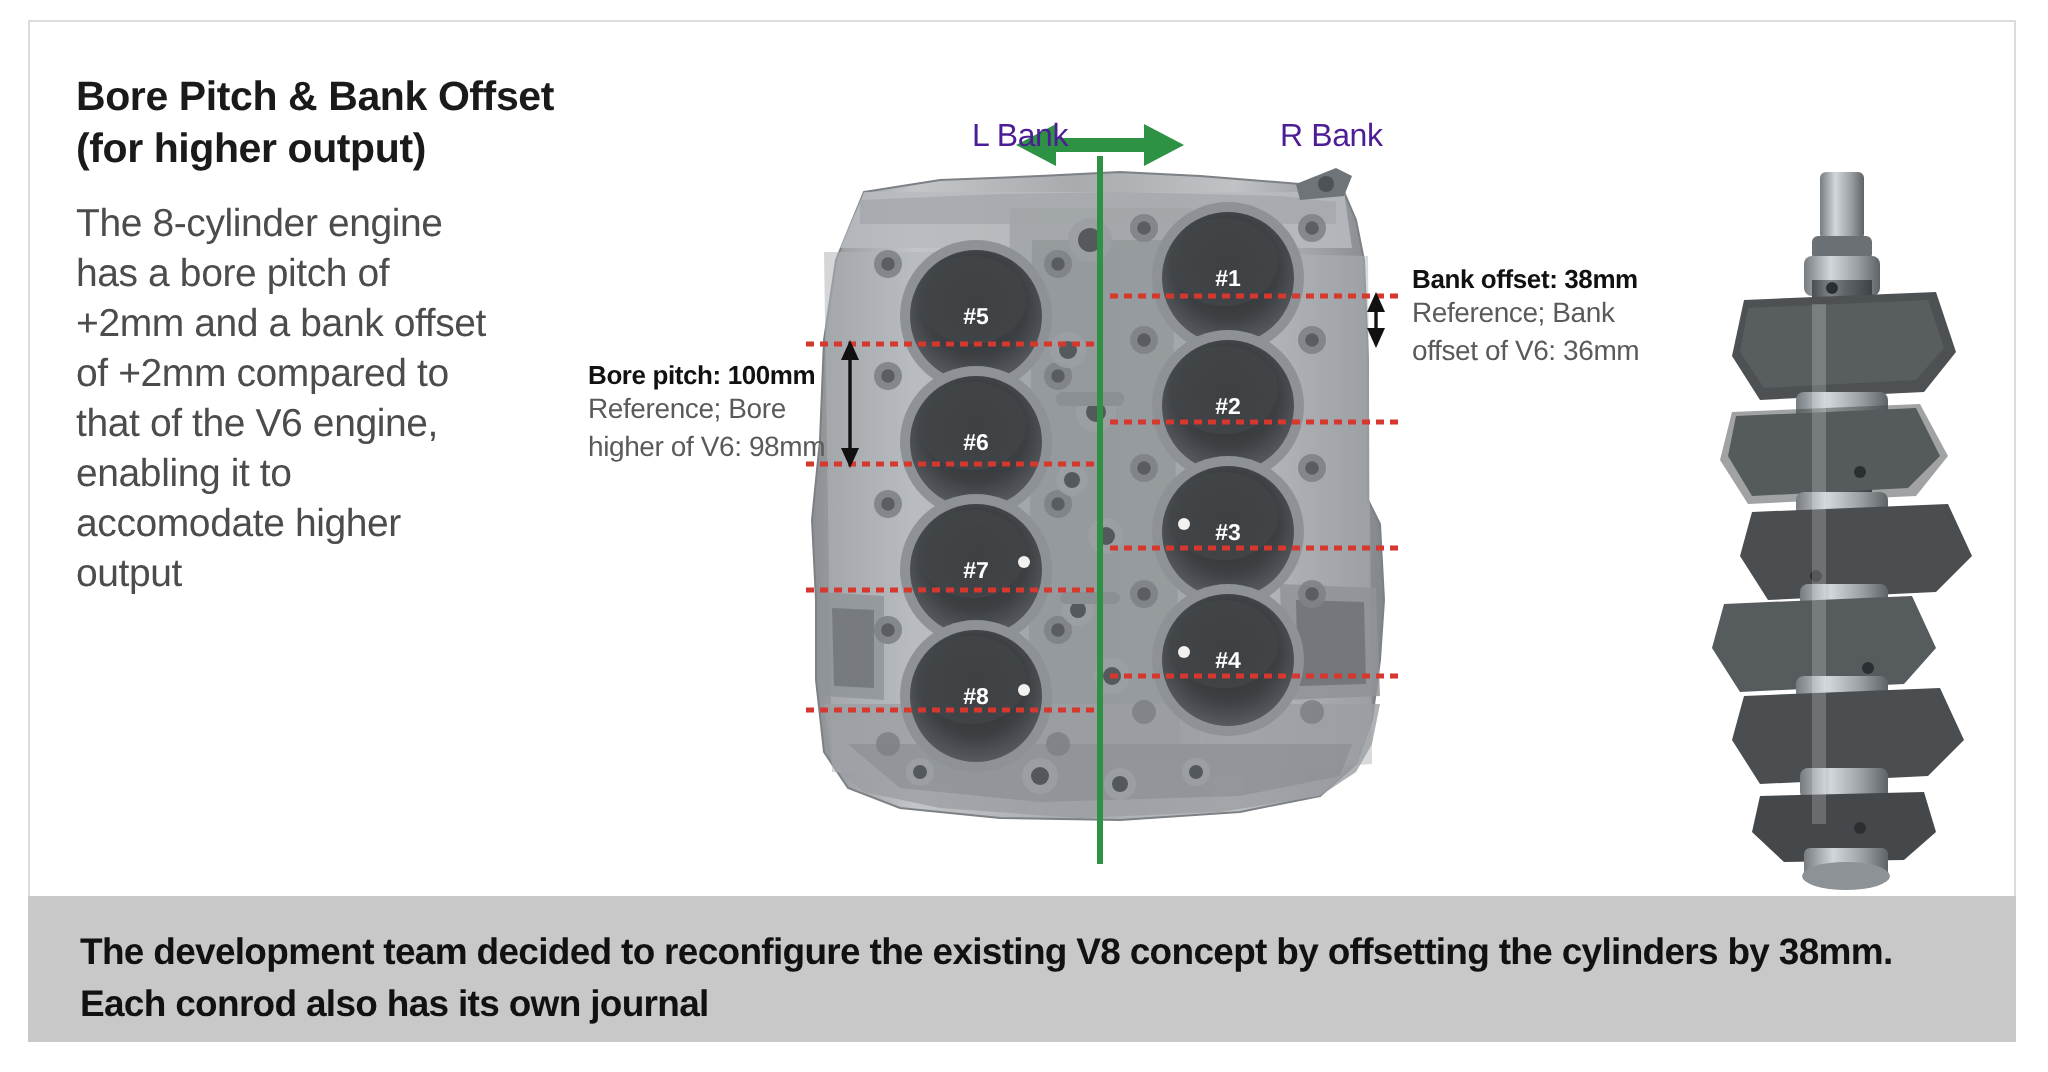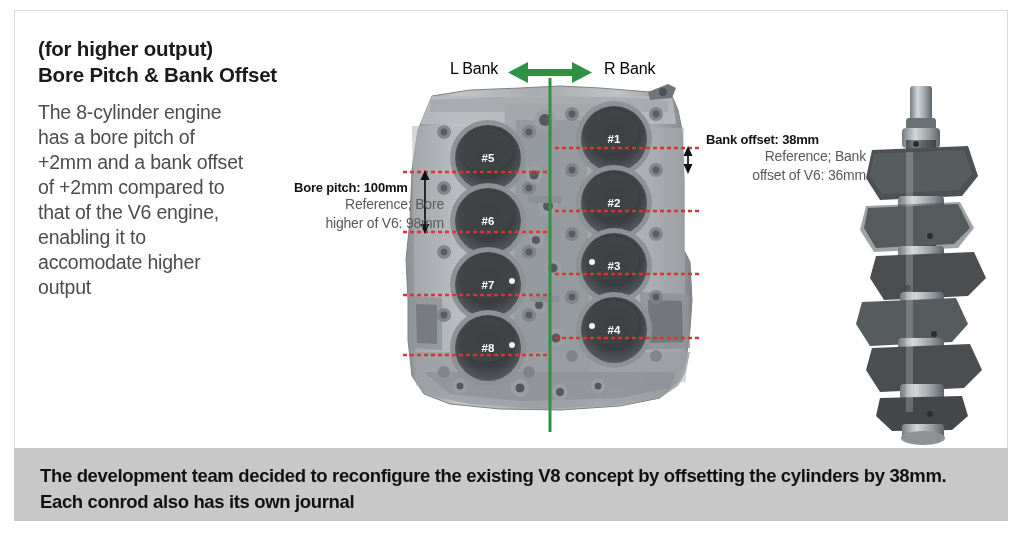--- a/index.html
+++ b/index.html
@@ -28,26 +28,26 @@
     font-size:19.5px;color:#4c4c4c;line-height:25px;letter-spacing:-0.2px;
   }
 
   
   .stage{position:absolute;left:0;top:0;width:1024px;height:462px;}
   .stage svg{position:absolute;left:0;top:0;}
 
   
   .anno{position:absolute;}
   .anno .t1{font-size:13px;font-weight:bold;color:#111;letter-spacing:-0.2px;white-space:nowrap;}
-  .anno .t2{font-size:14px;color:#5a5a5a;letter-spacing:-0.2px;line-height:18.5px;text-align:right;}
+  .anno .t2{font-size:14px;color:#5a5a5a;letter-spacing:-0.2px;line-height:18.5px;}
   .anno-bore{left:258px;top:180px;width:150px;margin-left:36px;}
   .anno-bank{left:706px;top:132px;width:160px;}
 
   .bank-label{
-    position:absolute;font-size:16px;color:#000000;letter-spacing:-0.2px;white-space:nowrap;
+    position:absolute;font-size:16px;color:#4c1d95;letter-spacing:-0.2px;white-space:nowrap;margin-left:36px;
   }
   .bank-l{left:450px;top:60px;}
   .bank-r{left:604px;top:60px;}
 
   
   .caption{
     position:absolute;left:14px;top:448px;width:994px;height:73px;
     background:#c8c8c8;box-sizing:border-box;
     padding:15px 20px 0 26px;
   }
@@ -57,22 +57,22 @@
   }
 </style>
 </head>
 <body>
 
 <div class="slide">
 
   <div class="panel-frame"></div>
 
   <div class="heading">
+    <div>Bore Pitch &amp;  Bank Offset</div>
     <div>(for higher output)</div>
-    <div>Bore Pitch &amp;  Bank Offset</div>
   </div>
 
   <div class="body-copy">The 8-cylinder engine has a bore pitch of +2mm and a bank offset of +2mm compared to that of the V6 engine, enabling it to accomodate higher output</div>
 
   <div class="stage">
     <svg width="1024" height="462" viewBox="0 0 1024 462">
       <defs>
         <linearGradient id="metalV" x1="0" y1="0" x2="1" y2="0">
           <stop offset="0%" stop-color="#8d9093"></stop>
           <stop offset="18%" stop-color="#c2c6c9"></stop>

